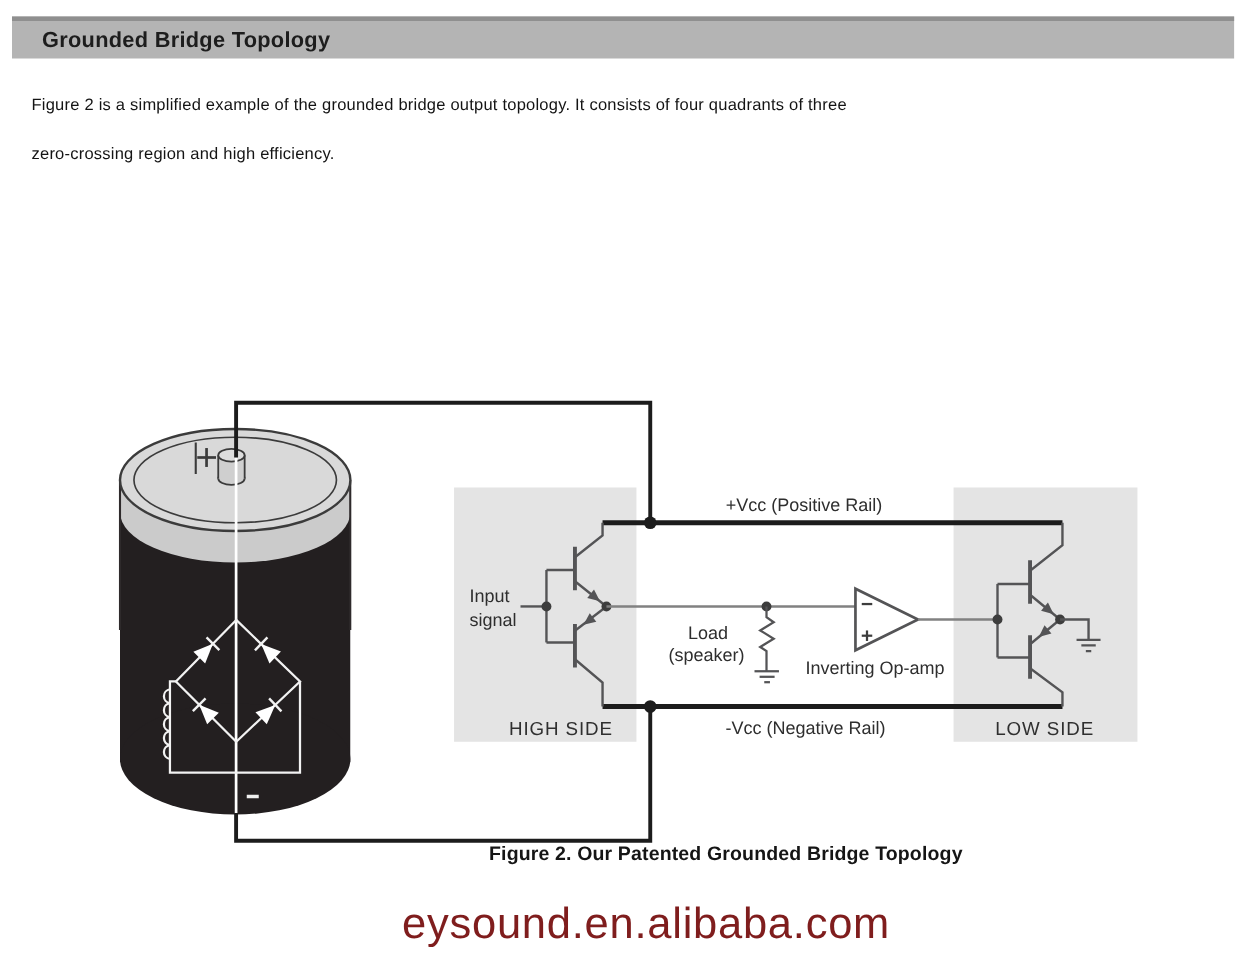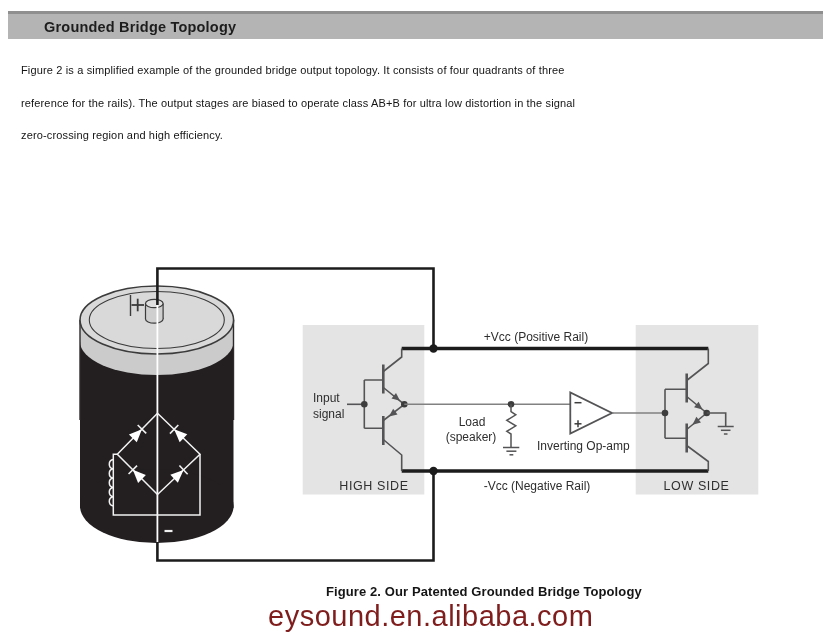--- a/index.html
+++ b/index.html
@@ -1,43 +1,42 @@
 <!DOCTYPE html>
 <html><head>
 <meta charset="utf-8">
 <style>
   html,body{margin:0;padding:0;background:#fff;}
   .page{position:relative;width:823px;height:639px;background:#fff;overflow:hidden;
         font-family:"Liberation Sans",sans-serif;}
   .header-bar{position:absolute;left:8px;top:11px;width:815px;height:28px;background:#b4b4b4;
         border-top:3px solid #8f8f8f;box-sizing:border-box;display:flex;align-items:center;}
-  .header-title{font-weight:bold;font-size:14.5px;color:#1d1d1d;letter-spacing:0.2px;padding-left:36px;white-space:nowrap;}
+  .header-title{font-weight:bold;font-size:14.5px;color:#1d1d1d;letter-spacing:0.2px;padding-left:20px;white-space:nowrap;}
   .para{position:absolute;left:21px;top:54px;width:802px;}
   .para .line{white-space:nowrap;overflow:hidden;height:32.6px;line-height:32.6px;
         font-size:11px;color:#141414;letter-spacing:0.15px;}
   .diagram-svg{position:absolute;left:0;top:0;}
   .dlabel{font-size:12px;fill:#2e2e2e;}
   .dside{font-size:12.5px;fill:#2f2f2f;letter-spacing:0.6px;}
   .watermark{position:absolute;left:268px;top:600px;font-size:29px;color:#7f1d1d;
         white-space:nowrap;letter-spacing:0.5px;}
-  .caption{position:absolute;left:326px;top:584px;font-size:13px;font-weight:bold;color:#151515;
+  .caption{position:absolute;left:326px;top:561px;font-size:13px;font-weight:bold;color:#151515;
         white-space:nowrap;letter-spacing:0.1px;}
 </style>
 </head>
 <body>
 
 <div class="page">
 
   <div class="header-bar">
     <span class="header-title">Grounded Bridge Topology</span>
   </div>
 
   <div class="para">
     <div class="line">Figure 2 is a simplified example of the grounded bridge output topology. It consists of four quadrants of three</div>
-    <div class="line">reference for the rails). The output stages are biased to operate class AB+B for ultra low distortion in the signal</div>
     <div class="line">zero-crossing region and high efficiency.</div>
   </div>
 
   <svg class="diagram-svg" width="823" height="639" viewBox="0 0 823 639">
 
     <rect x="302.7" y="325" width="121.6" height="169.5" fill="#e4e4e4"></rect>
     <rect x="635.7" y="325" width="122.6" height="169.5" fill="#e4e4e4"></rect>
 
     <g>
       <rect x="80" y="334" width="153.5" height="174" fill="#231f20"></rect>

